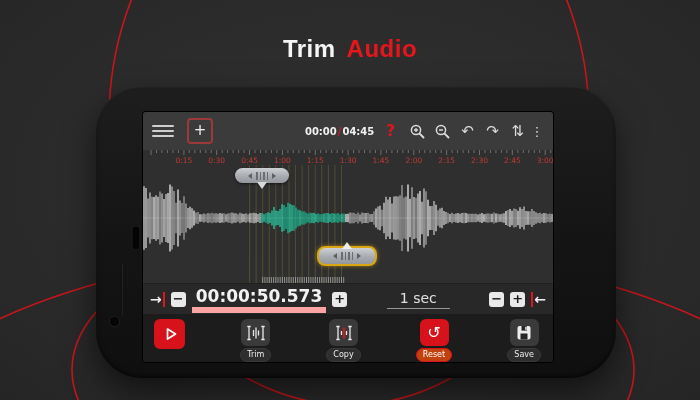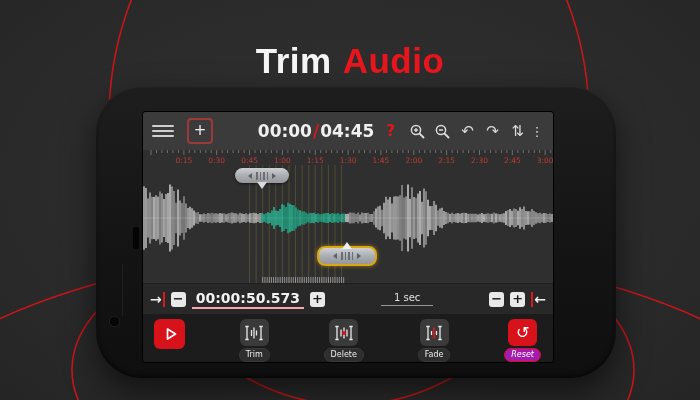--- a/index.html
+++ b/index.html
@@ -6,22 +6,22 @@
   body{
     width:700px;height:400px;position:relative;overflow:hidden;
     background:radial-gradient(ellipse at 50% 45%, #313131 0%, #2b2b2b 60%, #252525 100%);
     font-family:"DejaVu Sans", sans-serif;
   }
   
   #bg-arcs{position:absolute;left:0;top:0;z-index:0;}
 
   
   .page-title{
-    position:absolute;top:41px;left:0;width:100%;text-align:center;z-index:3;
-    font-family:"Liberation Sans", sans-serif;font-weight:700;font-size:35px;letter-spacing:.5px;
+    position:absolute;top:35px;left:0;width:100%;text-align:center;z-index:3;
+    font-family:"Liberation Sans", sans-serif;font-weight:700;font-size:24px;letter-spacing:.5px;
   }
   .page-title .t-white{color:#f5f5f5;margin-right:11px;}
   .page-title .t-red{color:#e8151c;}
 
   
   #phone{
     position:absolute;left:96px;top:86px;width:520px;height:292px;z-index:2;
     background:linear-gradient(180deg,#1e1e1e 0%,#141414 55%,#0f0f0f 100%);
     border-radius:46px;
     box-shadow:0 14px 32px rgba(0,0,0,.55), inset 0 1px 2px rgba(255,255,255,.08), inset 0 -2px 4px rgba(0,0,0,.6);
@@ -38,21 +38,21 @@
 
   
   .toolbar{height:38px;background:#3b3b3b;display:flex;align-items:center;padding:0 9px;flex:none;}
   .menu-btn{width:22px;height:20px;display:flex;flex-direction:column;justify-content:center;gap:3px;cursor:pointer;}
   .menu-btn b{display:block;height:2px;background:#cfcfcf;border-radius:1px;}
   .add-btn{
     margin-left:13px;width:22px;height:22px;border:2px solid #9c3a3a;border-radius:4px;
     color:#efefef;font-size:15px;line-height:20px;text-align:center;font-weight:400;cursor:pointer;
   }
   .tb-spacer{flex:1;}
-  .tb-time{font-size:17px;font-weight:700;color:#f0f0f0;letter-spacing:0;}
+  .tb-time{font-size:10px;font-weight:700;color:#f0f0f0;letter-spacing:0;}
   .tb-time .sep{color:#d8191f;padding:0 1px;}
   .tb-help{color:#e3151b;font-weight:700;font-size:15px;margin:0 10px 0 12px;cursor:pointer;}
   .tbtn{width:25px;height:24px;display:flex;align-items:center;justify-content:center;color:#dcdcdc;cursor:pointer;flex:none;}
   .tbtn svg{display:block;}
   .glyph14{font-size:15px;line-height:1;color:#dcdcdc;}
   .dots{font-size:13px;color:#dcdcdc;width:14px;text-align:center;}
 
   
   .wave-wrap{position:relative;height:133px;background:#2f2f2f;flex:none;}
   #wave-svg{position:absolute;left:0;top:0;}
@@ -74,31 +74,31 @@
 
   
   .controls{height:30px;background:#282828;border-top:1px solid #202020;display:flex;align-items:center;padding:0 7px;gap:6px;flex:none;}
   .seek{display:flex;align-items:center;gap:1px;cursor:pointer;}
   .seek .aglyph{color:#f0f0f0;font-size:14px;font-weight:700;line-height:1;}
   .seek .rbar{width:2px;height:15px;background:#d8191f;}
   .stepbtn{
     width:15px;height:15px;background:#e9e9e9;color:#1c1c1c;border-radius:3px;flex:none;cursor:pointer;
     font-size:13px;font-weight:700;line-height:14px;text-align:center;
   }
-  .timeval{font-size:14px;font-weight:700;color:#f2f2f2;border-bottom:2px solid #fca5a5;padding:0 4px 1px;cursor:pointer;}
+  .timeval{font-size:17px;font-weight:700;color:#f2f2f2;border-bottom:6px solid #fca5a5;padding:0 4px 1px;cursor:pointer;}
   .ctl-spacer{flex:1;}
-  .stepfield{font-size:10px;color:#e0e0e0;border-bottom:1px solid #969696;padding:0 13px 2px;cursor:pointer;}
+  .stepfield{font-size:14px;color:#e0e0e0;border-bottom:1px solid #969696;padding:0 13px 2px;cursor:pointer;}
 
   
   .actions{flex:1;background:#1c1c1c;display:flex;justify-content:space-between;align-items:flex-start;padding:5px 12px 0 11px;}
   .action{display:flex;flex-direction:column;align-items:center;gap:2px;cursor:pointer;}
   .abox{width:29px;height:27px;background:#3a3a3a;border-radius:6px;display:flex;align-items:center;justify-content:center;}
   .alabel{font-size:8px;color:#ededed;background:#2e2e2e;border:1px solid #3a3a3a;border-radius:7px;padding:1px 6px;line-height:1.3;white-space:nowrap;}
   .action.red .abox{background:#d8121a;}
-  .action.red .alabel{background:#a21caf;border-color:#d8121a;color:#fff;font-style:italic;}
+  .action.red .alabel{background:#c2410c;border-color:#d8121a;color:#fff;}
   .abox.play{width:31px;height:30px;background:#d8121a;}
   .abox svg{display:block;}
   .glyph-reset{font-size:16px;color:#fff;line-height:1;}
 </style>
 </head>
 <body>
 
 <svg id="bg-arcs" width="700" height="400">
   <ellipse cx="350" cy="550" rx="550" ry="300" fill="none" stroke="#d91418" stroke-width="1.6" opacity="0.9"></ellipse>
   <ellipse cx="353" cy="370" rx="281" ry="143" fill="none" stroke="#d91418" stroke-width="1.6" opacity="0.9"></ellipse>
@@ -559,44 +559,42 @@
               <path d="M7.5,5 V11 M10,2.5 V13.5 M12.5,5.5 V10.5"></path>
               <path d="M17,1.5 V14.5 M15.3,1.5 H18.7 M15.3,14.5 H18.7"></path>
           </svg>
         </div>
         <div class="alabel">Trim</div>
       </div>
       <div class="action">
         <div class="abox">
           <svg width="20" height="16" viewBox="0 0 20 16">
             <g stroke="#e8e8e8" stroke-width="1.3" fill="none">
-                <path d="M3,1.5 V14.5 M1.3,1.5 H4.7 M1.3,14.5 H4.7"></path>
-                <path d="M7,4.5 V11.5 M10,2.5 V13.5 M13,4.5 V11.5"></path>
-                <path d="M17,1.5 V14.5 M15.3,1.5 H18.7 M15.3,14.5 H18.7"></path>
-              </g>
-            <rect x="8.2" y="6.2" width="3.6" height="3.6" fill="#d8121a"></rect>
-          </svg>
-        </div>
-        <div class="alabel">Delete</div>
-      </div>
-      <div class="action">
-        <div class="abox">
-          <svg width="20" height="16" viewBox="0 0 20 16">
-            <g stroke="#e8e8e8" stroke-width="1.3" fill="none">
                 <path d="M4,1.5 V14.5 M2.3,1.5 H5.7 M2.3,14.5 H5.7"></path>
                 <path d="M7.5,6 V10 M12.5,6 V10"></path>
                 <path d="M16,1.5 V14.5 M14.3,1.5 H17.7 M14.3,14.5 H17.7"></path>
               </g>
             <path d="M10,2.5 V13.5" stroke="#b92025" stroke-width="2.4"></path>
           </svg>
         </div>
-        <div class="alabel">Fade</div>
+        <div class="alabel">Copy</div>
       </div>
       <div class="action red">
         <div class="abox">
             <span class="glyph-reset">↺</span>
           </div>
         <div class="alabel">Reset</div>
       </div>
+      <div class="action">
+        <div class="abox">
+          <svg width="18" height="18" viewBox="0 0 18 18">
+            <rect x="2.5" y="2" width="13" height="13.5" rx="2" fill="#ececec"></rect>
+            <rect x="6.5" y="2" width="5.5" height="4.6" fill="#262626"></rect>
+            <rect x="10.2" y="2.7" width="1.5" height="3.2" fill="#ececec"></rect>
+            <rect x="5.5" y="9.5" width="7" height="6" fill="#262626"></rect>
+          </svg>
+        </div>
+        <div class="alabel">Save</div>
+      </div>
     </div>
 
   </div>
 </div>
 
 </body></html>

